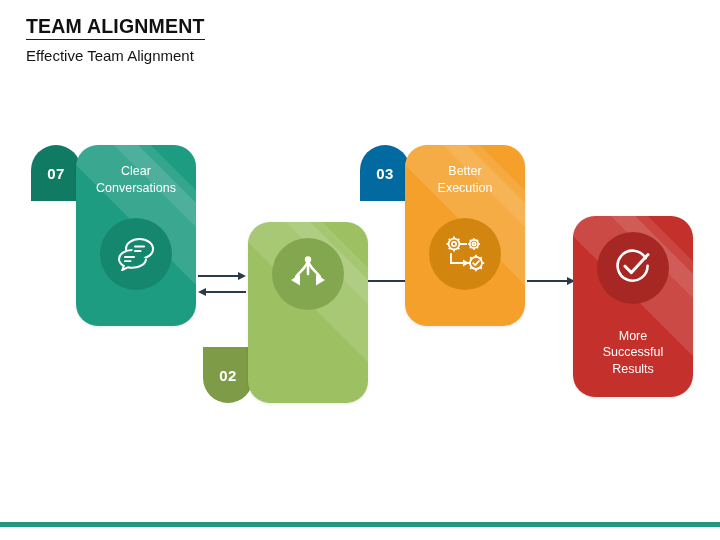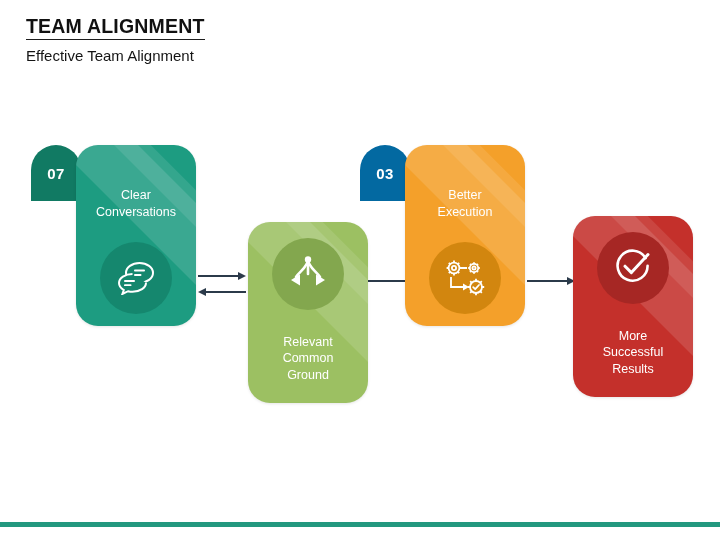--- a/index.html
+++ b/index.html
@@ -123,21 +123,21 @@
 
   .step-card-inner {
     position: relative;
     width: 100%;
     height: 100%;
     display: flex;
     flex-direction: column;
     align-items: center;
     z-index: 3;
   }
-  .step.up .step-card-inner { justify-content: flex-start; margin-top: 24px; }
+  .step.up .step-card-inner { justify-content: flex-start; }
   .step.down .step-card-inner { justify-content: flex-start; }
 
   .step-label {
     color: #ffffff;
     font-size: 12.5px;
     line-height: 1.32;
     text-align: center;
     width: 108px;
     white-space: pre-line;
   }
@@ -224,41 +224,39 @@
       <div class="shaft" style="background: rgb(43, 58, 74);"></div>
         <div class="head" style="border-left-color: rgb(43, 58, 74);"></div>
     </div>
     <div class="arrow left" style="width:48px; margin-top:8px;">
       <div class="shaft" style="background: rgb(43, 58, 74);"></div>
         <div class="head" style="border-right-color: rgb(43, 58, 74);"></div>
     </div>
   </div>
 
   <div class="step down" id="step-2" style="left:203px; top:222px; width:165px; height:181px;">
+    <div class="step-tab" id="tab-2" style="background: rgb(126, 155, 71);">
+      <span class="step-tab-num">02</span>
+    </div>
     <div class="step-card" id="card-2" style="background: rgb(156, 192, 98);">
       <div class="sheen"></div>
       <div class="sheen b"></div>
       <div class="step-card-inner">
         <div class="icon-circle" id="ic-2" style="background: rgb(131, 167, 78);">
           <svg width="40" height="38" viewBox="0 0 40 38" aria-hidden="true">
             <path d="M20 4 C20 12, 12 16, 8 22" stroke="#ffffff" stroke-width="2.6" fill="none" stroke-linecap="round"></path>
             <path d="M20 4 C20 12, 28 16, 32 22" stroke="#ffffff" stroke-width="2.6" fill="none" stroke-linecap="round"></path>
             <path d="M20 4 L20 10" stroke="#ffffff" stroke-width="2.6" stroke-linecap="round"></path>
             <circle cx="20" cy="4.5" r="3.2" fill="#ffffff"></circle>
             <path d="M3 25 L12 19.5 L12 30.5 Z" fill="#ffffff"></path>
             <path d="M37 25 L28 19.5 L28 30.5 Z" fill="#ffffff"></path>
             <path d="M20 11 L20 19" stroke="#ffffff" stroke-width="2.6" stroke-linecap="round"></path>
           </svg>
         </div>
         <div class="spacer"></div>
-        <div class="step-label-wrap">
-          <div class="step-label">Relevant
-Common
-Ground</div>
-        </div>
       </div>
     </div>
   </div>
 
   <div class="arrow-group" id="conn-2" style="left:368px; top:277px; width:48px;">
     <div class="arrow right" style="width:48px;">
       <div class="shaft" style="background: rgb(43, 58, 74);"></div>
         <div class="head" style="border-left-color: rgb(43, 58, 74);"></div>
     </div>
   </div>

